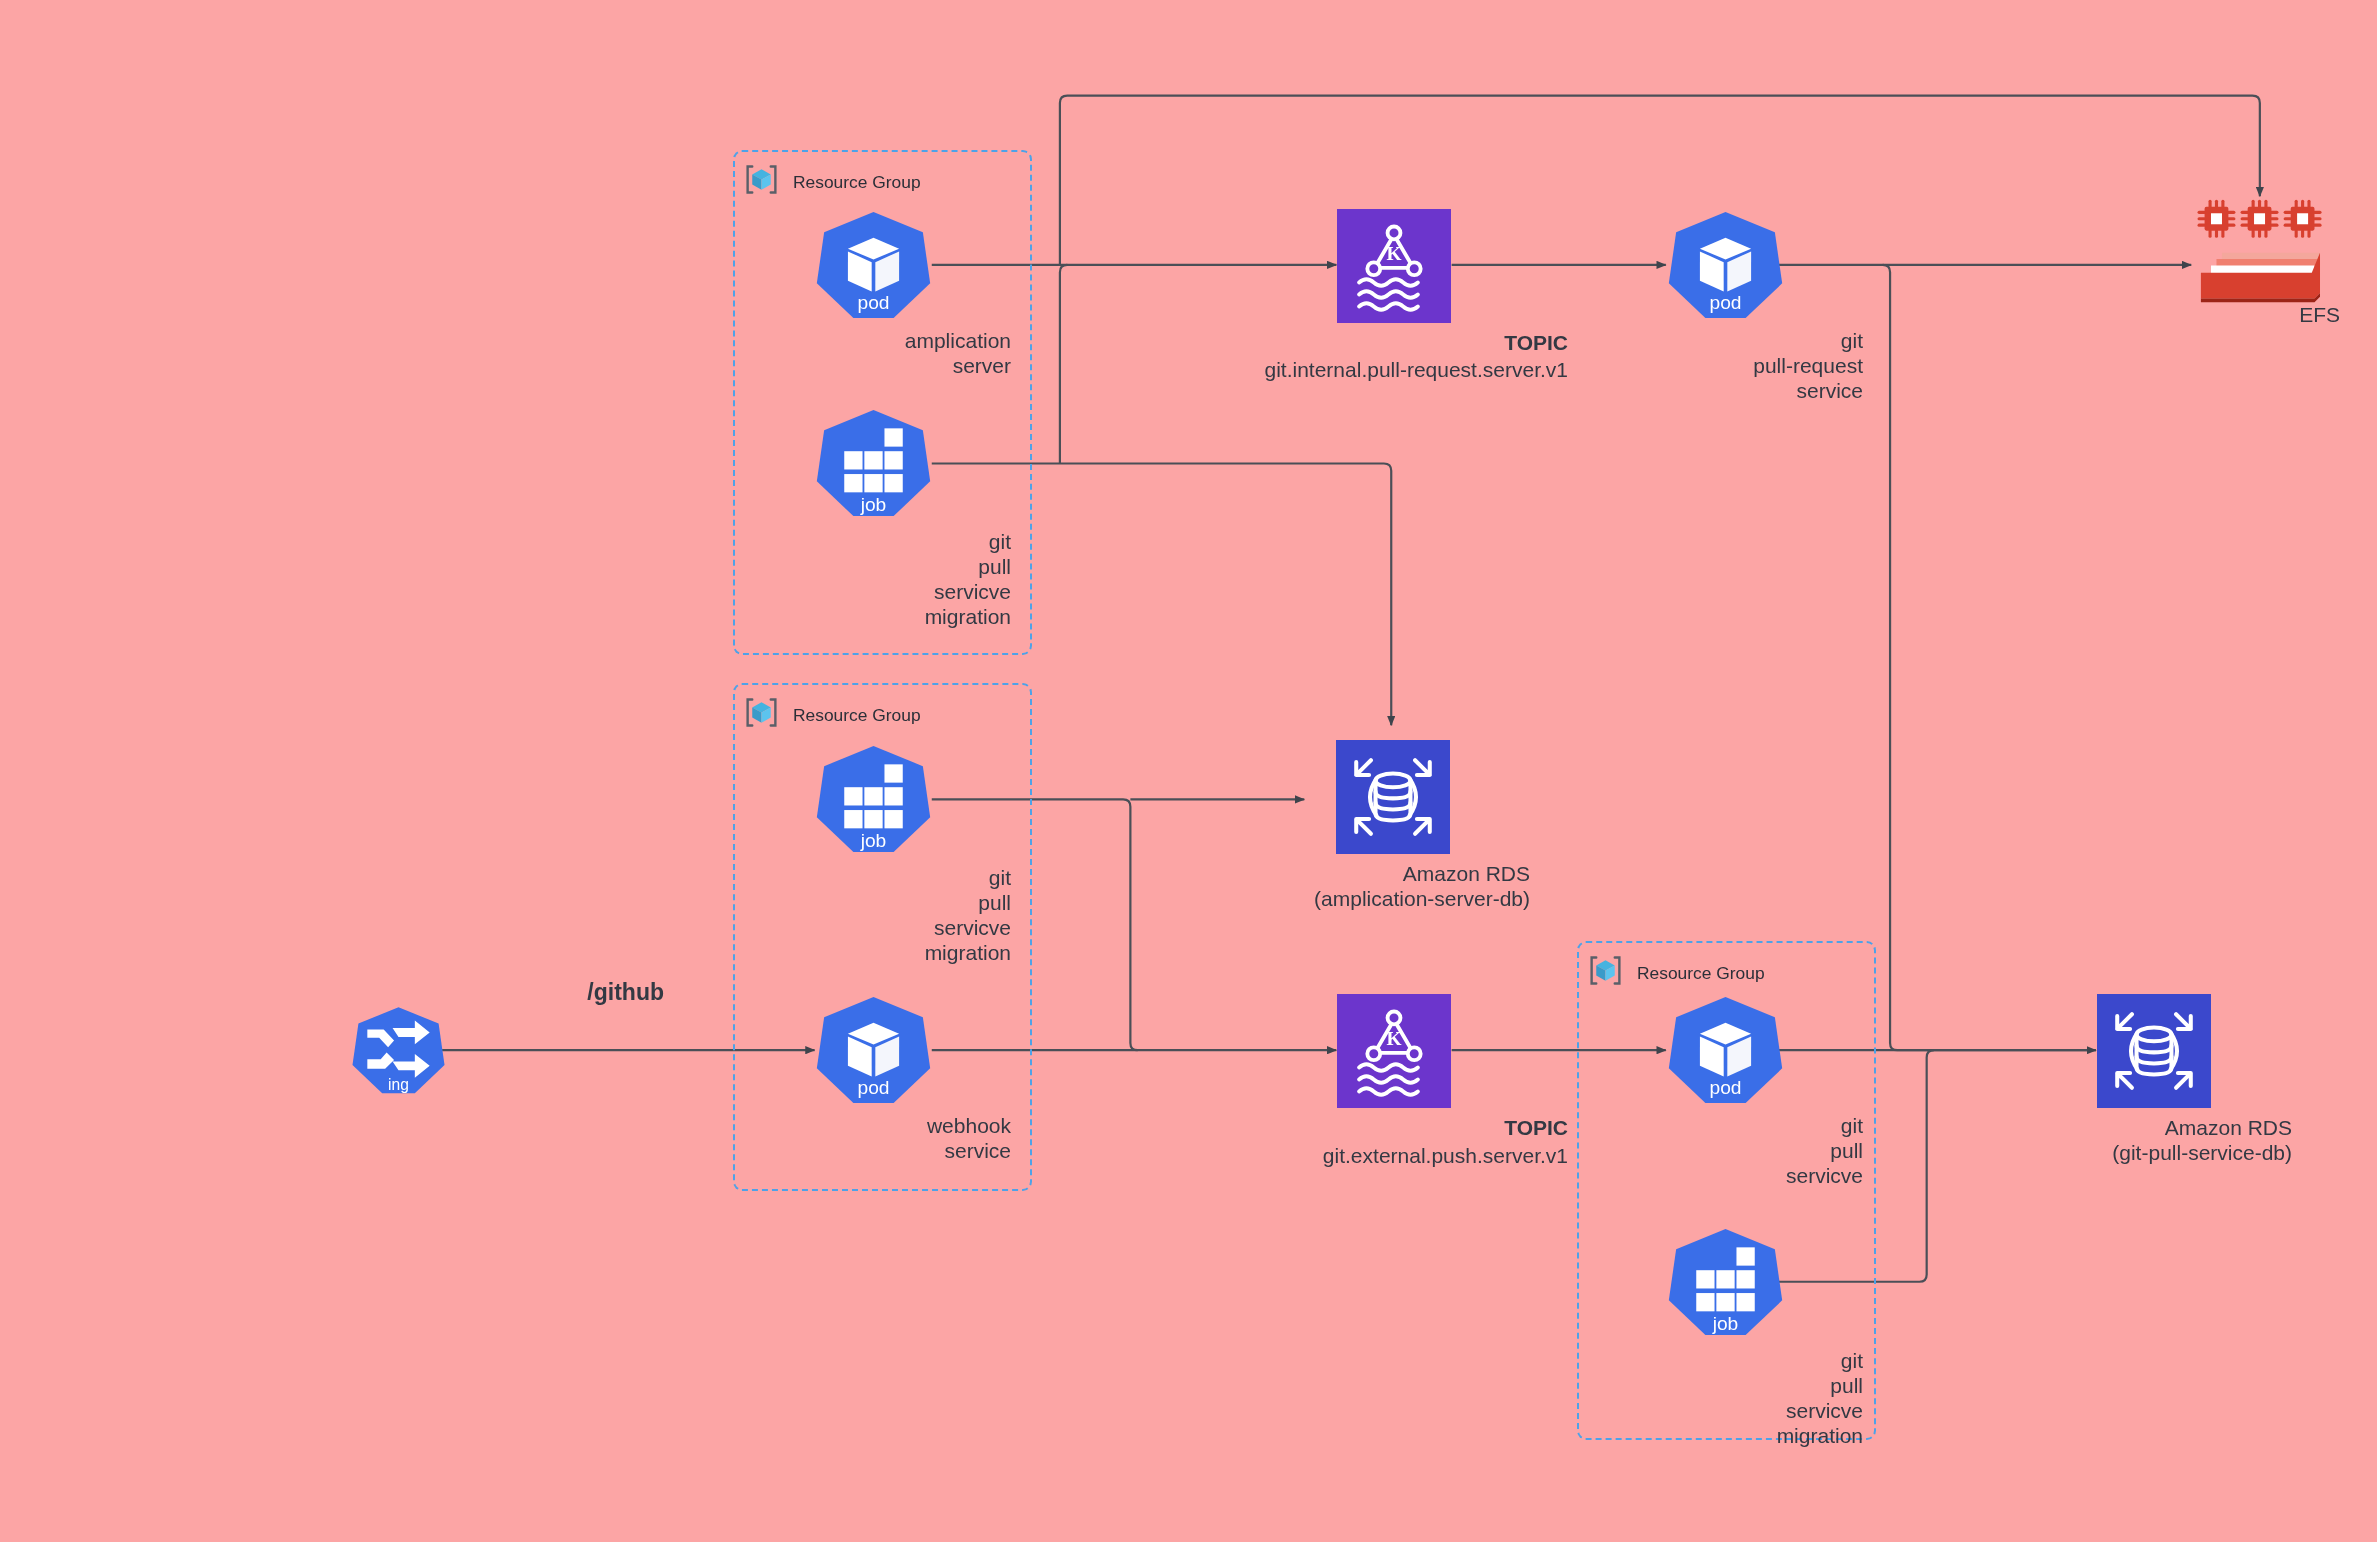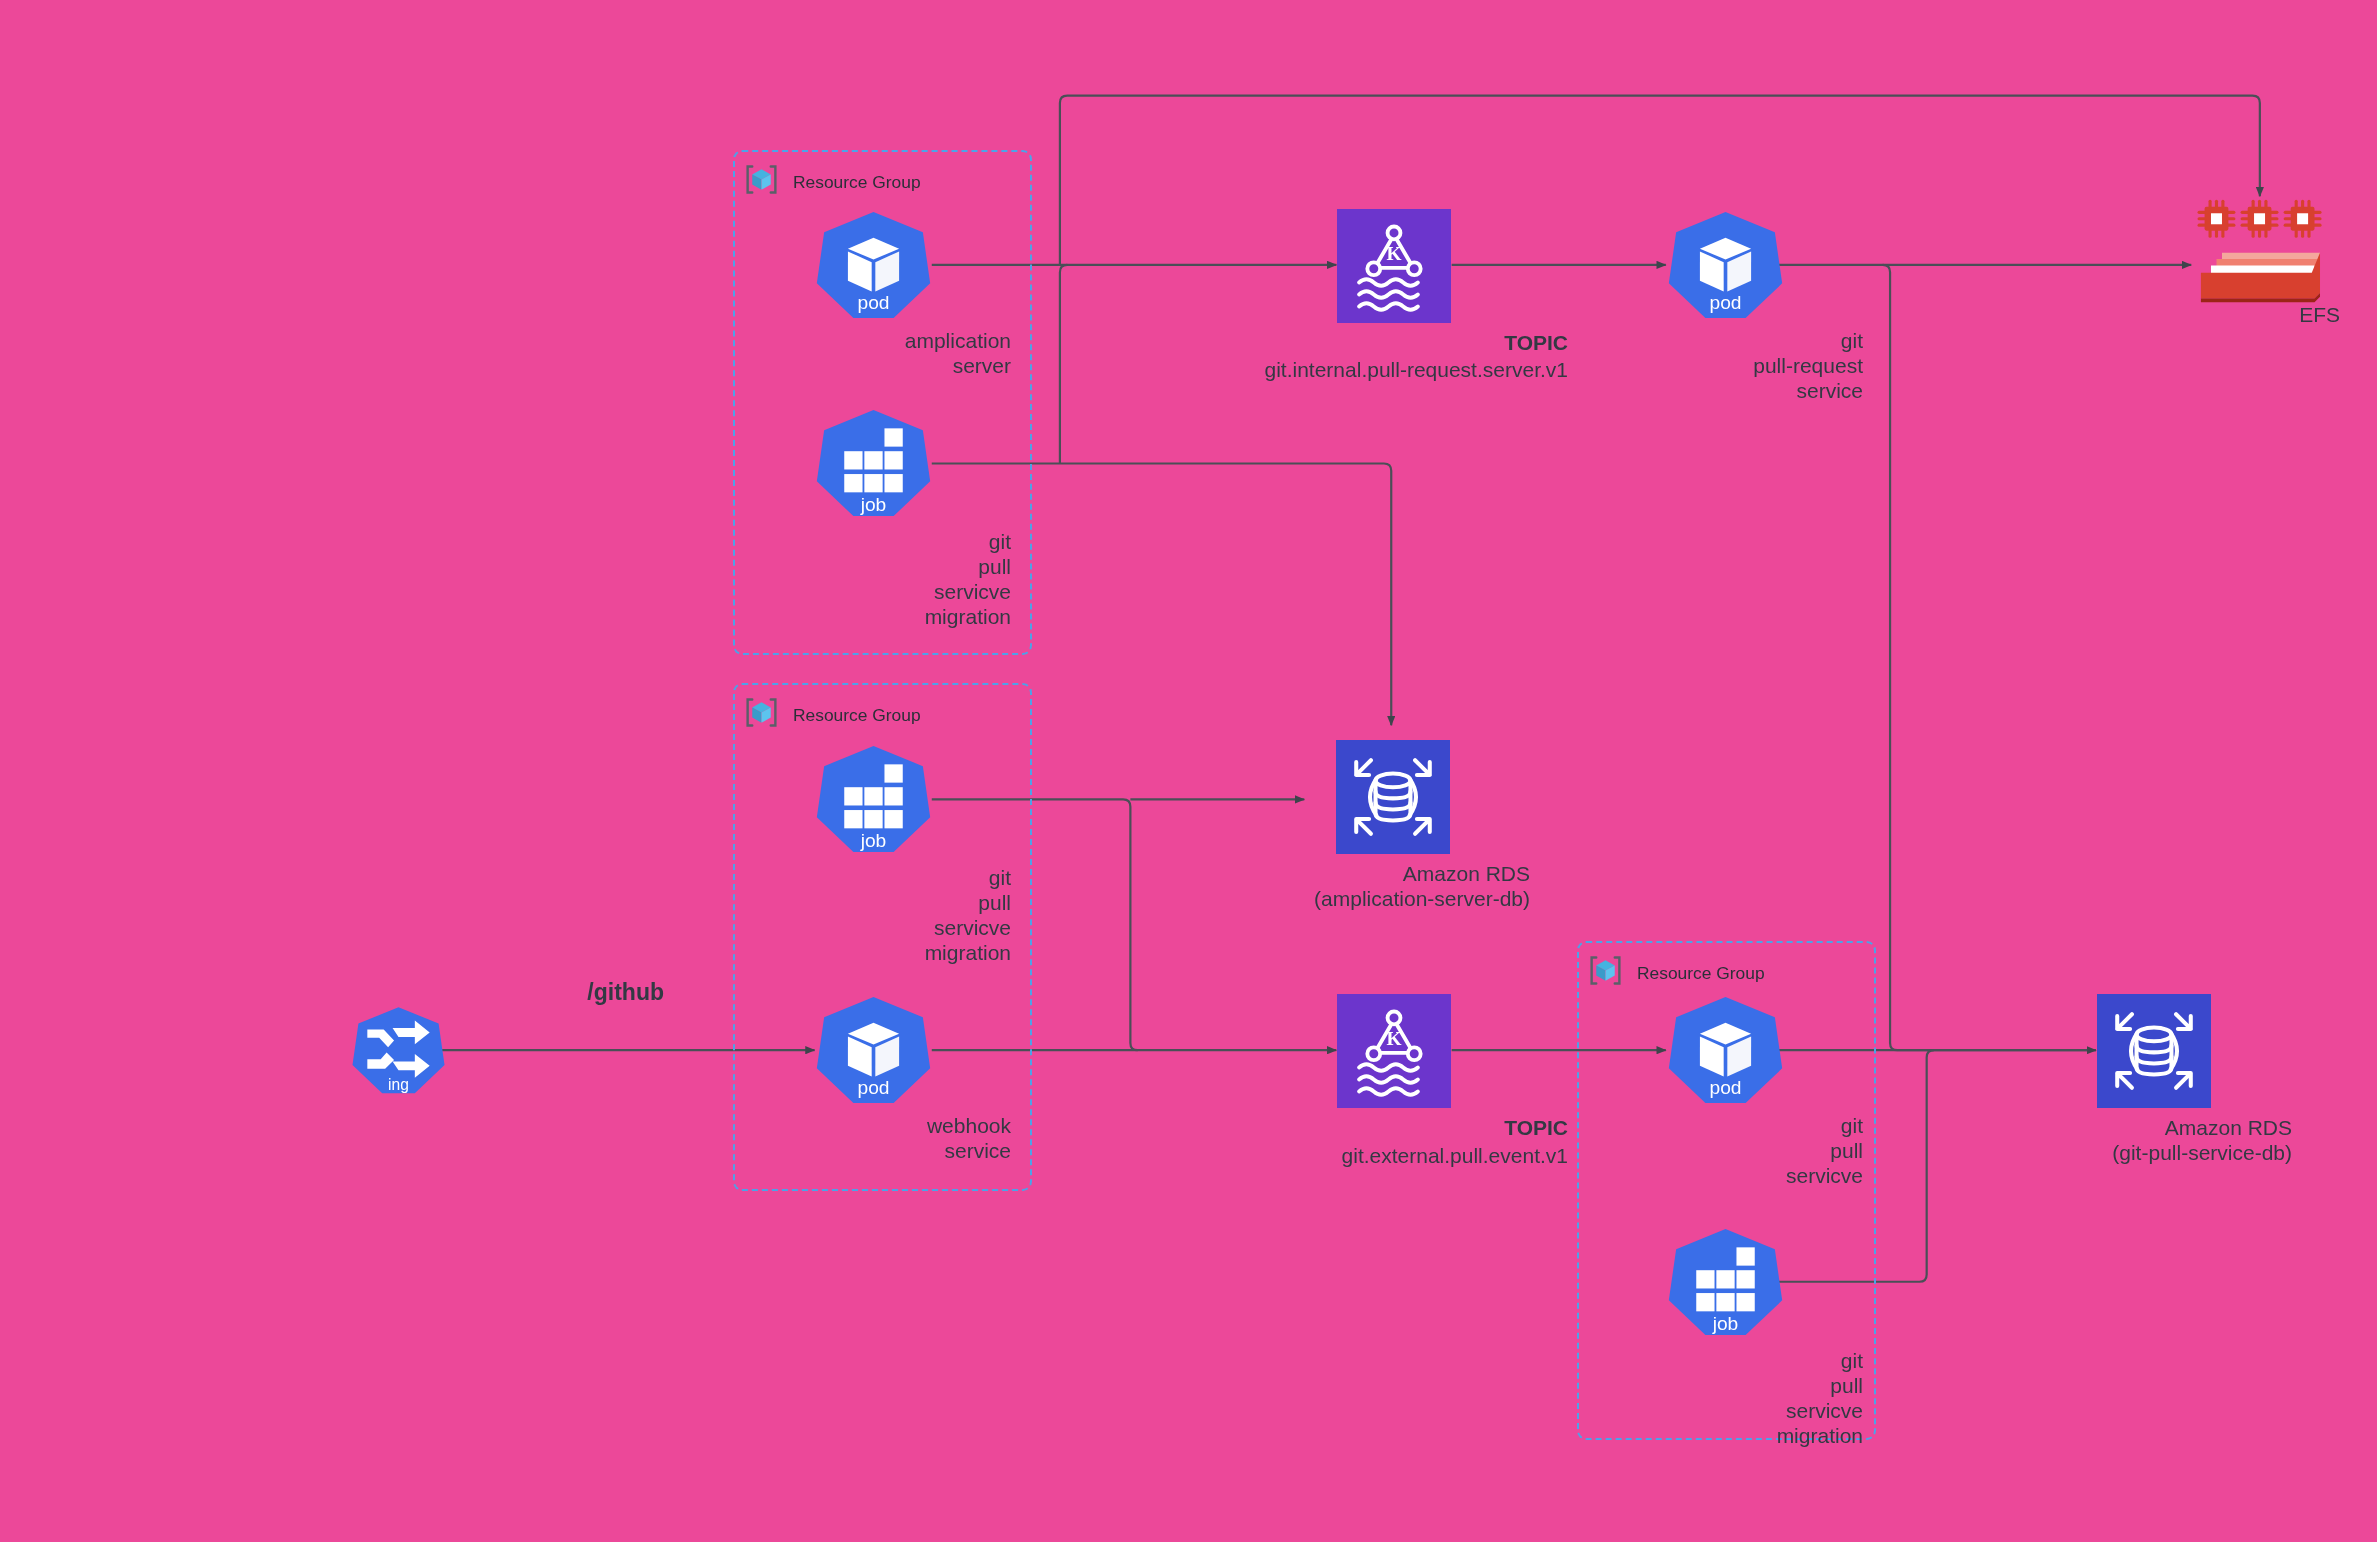--- a/index.html
+++ b/index.html
@@ -1,17 +1,17 @@
 <!DOCTYPE html>
 <html style="font-size:14.6px"><head>
 <meta charset="utf-8">
 <style>
   html,body{margin:0;padding:0;background:#ffffff;}
   body{font-family:"Liberation Sans",sans-serif;-webkit-font-smoothing:antialiased;}
-  #canvas{position:relative;width:2377px;height:1543px;background:#ec4899;overflow:hidden;}
+  #canvas{position:relative;width:2377px;height:1543px;background:#fca5a5;overflow:hidden;}
   .node{position:absolute;}
   .lbl{position:absolute;text-align:right;color:#333943;font-size:21px;line-height:25px;white-space:pre;}
   .lbl.bold{font-weight:bold;}
   .rg{position:absolute;border:2.3px dashed #4da2e8;border-radius:9.2px;box-sizing:border-box;}
   .rg-title{position:absolute;font-size:17.4px;color:#2b2f38;white-space:nowrap;}
   .rg-icon{position:absolute;}
   svg{display:block;overflow:visible;}
   .edges{position:absolute;left:0;top:0;width:2377px;height:1543px;pointer-events:none;}
   .edge{fill:none;stroke:#4a4f57;stroke-width:2.4px;}
   .urls{position:absolute;text-align:center;color:#333943;font-size:21px;line-height:27.5px;white-space:pre;}
@@ -201,21 +201,21 @@
         <circle cx="40" cy="65" r="7" fill="#6c35cc"></circle>
         <circle cx="84" cy="65" r="7" fill="#6c35cc"></circle>
         <path d="M24,80 q8,-7 16,0 t16,0 t16,0 t16,0"></path>
         <path d="M24,93 q8,-7 16,0 t16,0 t16,0 t16,0"></path>
         <path d="M24,106 q8,-7 16,0 t16,0 t16,0 t16,0"></path>
       </g>
       <text x="62" y="55" fill="#ffffff" font-size="21" font-family="Liberation Serif, serif" font-weight="bold" text-anchor="middle">K</text>
     </svg>
   </div>
   <div class="lbl bold" style="left:1220px;top:1115px;width:348px;">TOPIC</div>
-  <div class="lbl" style="left:1220px;top:1143px;width:348px;">git.external.pull.event.v1</div>
+  <div class="lbl" style="left:1220px;top:1143px;width:348px;">git.external.push.server.v1</div>
 
   <div class="node" style="left:1667px;top:210px;">
     <svg width="117" height="112" viewBox="0 0 128 122">
       <path d="M64,2 L118,24 L126,80 L86,118 L42,118 L2,80 L10,24 z" fill="#3a6ee8"></path>
       <g fill="#ffffff">
         <path d="M64,30 L92,42 L64,54 L36,42 z"></path>
         <path d="M36,45 L62,57 L62,89 L36,77 z"></path>
         <path d="M92,45 L66,57 L66,89 L92,77 z" fill="#f4f6fc"></path>
       </g>
       <text x="64" y="108" fill="#ffffff" font-size="21" font-family="Liberation Sans, sans-serif" text-anchor="middle">pod</text>

